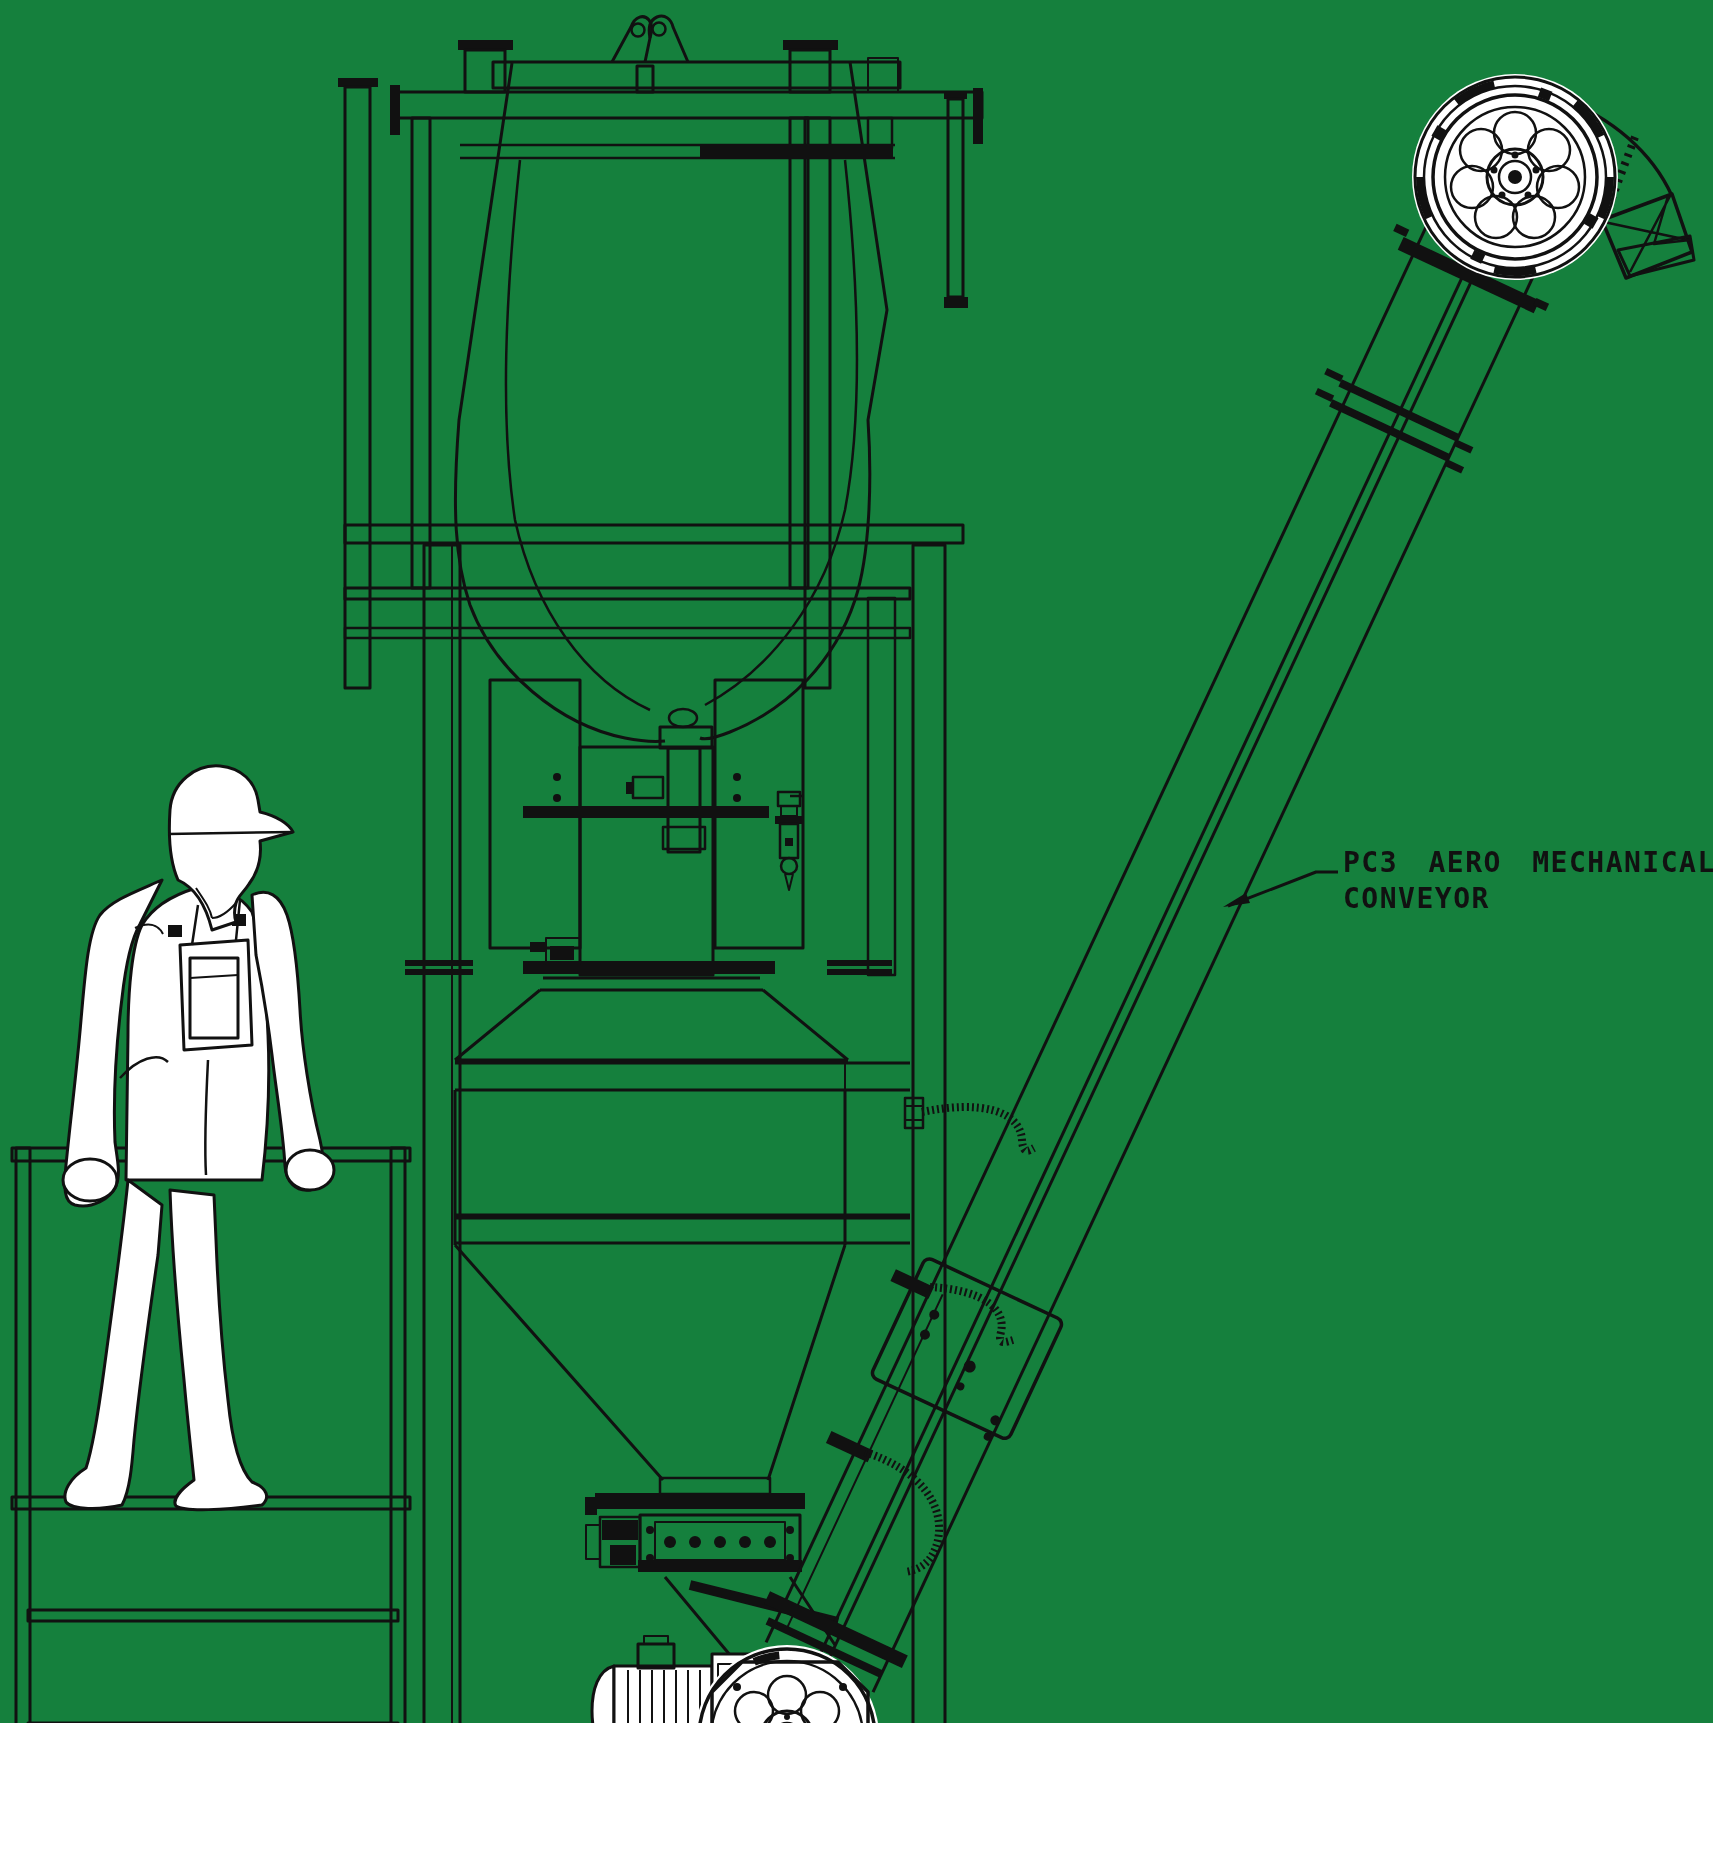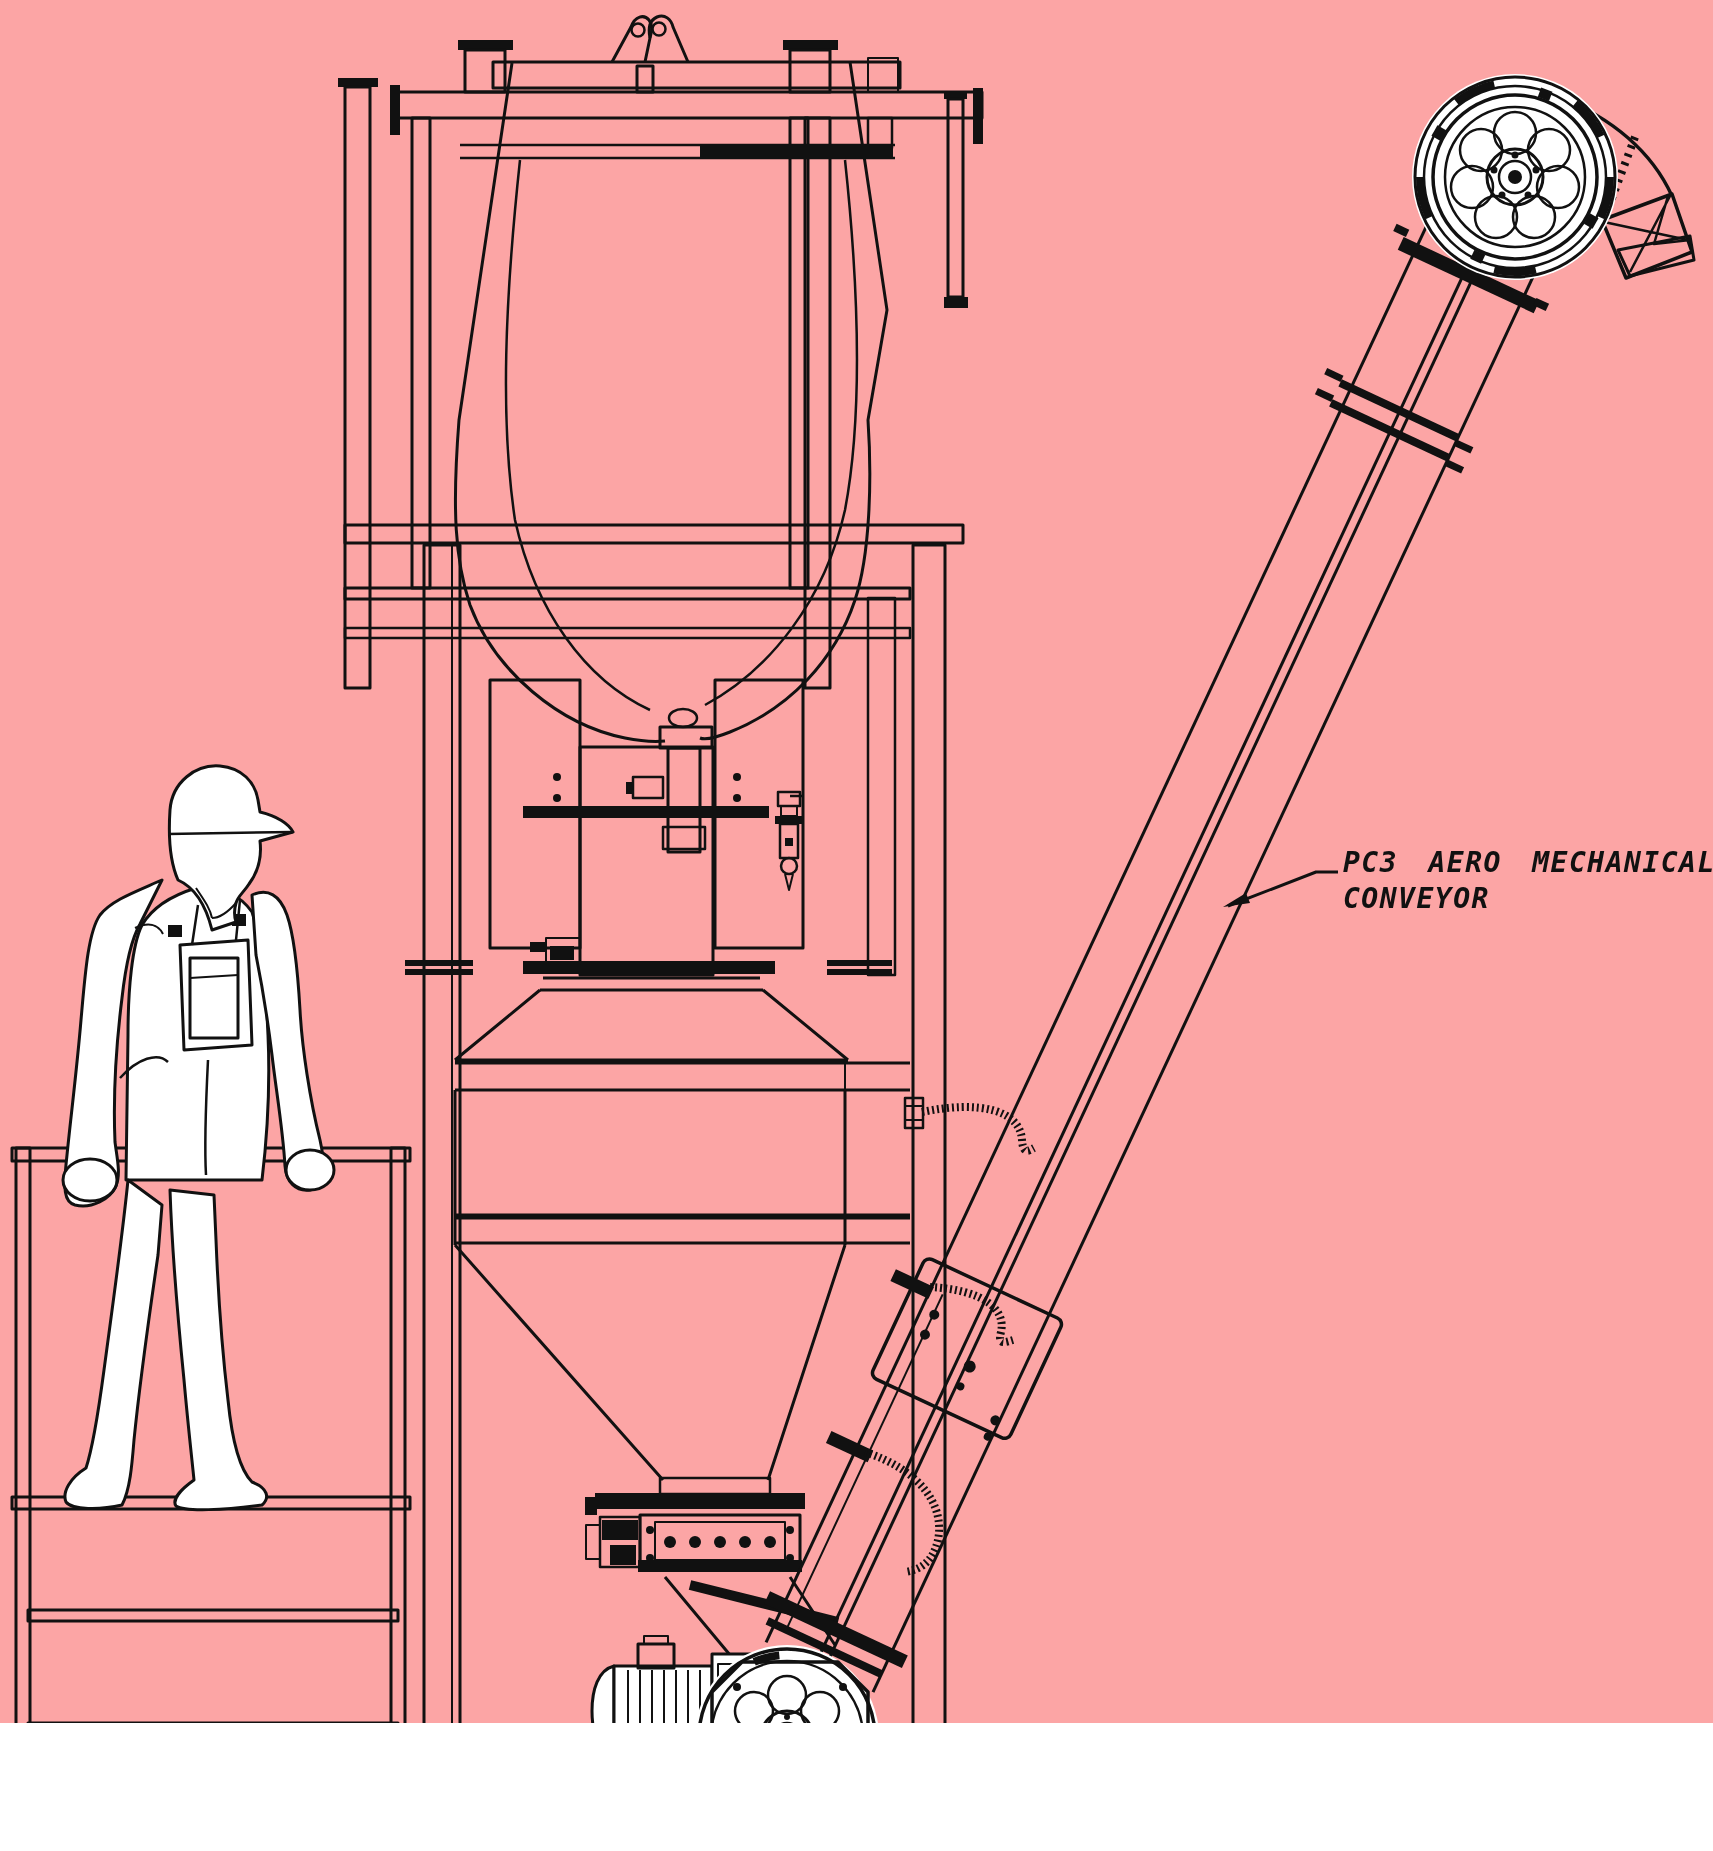--- a/index.html
+++ b/index.html
@@ -1,17 +1,17 @@
 <!DOCTYPE html>
 <html><head>
 <meta charset="utf-8">
 <style>
   html,body{margin:0;padding:0;background:#fff;}
-  #stage{position:relative;width:1713px;height:1723px;background:#fca5a5;overflow:hidden;
-         font-family:"DejaVu Sans Mono","Liberation Mono",monospace;font-style:italic;}
+  #stage{position:relative;width:1713px;height:1723px;background:#15803d;overflow:hidden;
+         font-family:"DejaVu Sans Mono","Liberation Mono",monospace;}
   svg{position:absolute;left:0;top:0;}
   .ln{stroke:#111;fill:none;stroke-width:3;stroke-linecap:butt;stroke-linejoin:round;}
   .s2{stroke-width:2;} .s25{stroke-width:2.5;} .s35{stroke-width:3.5;} .s4{stroke-width:4;}
   .s8{stroke-width:8;} .s10{stroke-width:10;}
   .blk{fill:#111;stroke:none;}
   .wf{fill:#ffffff;stroke:#111;stroke-width:3;stroke-linejoin:round;}
   .cadtext{font-family:"DejaVu Sans Mono","Liberation Mono",monospace;font-size:28px;
            font-weight:600;fill:#111;letter-spacing:1.5px;word-spacing:12px;}
 </style>
 </head>

